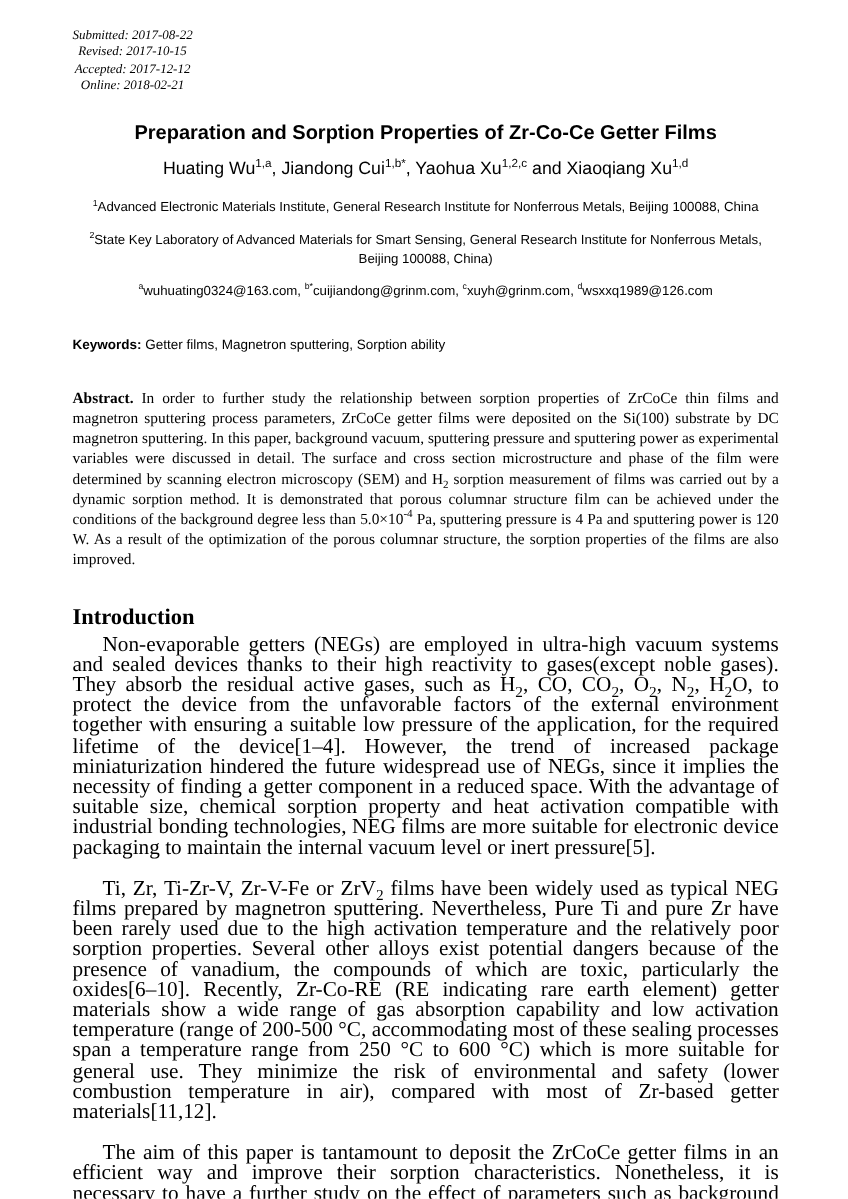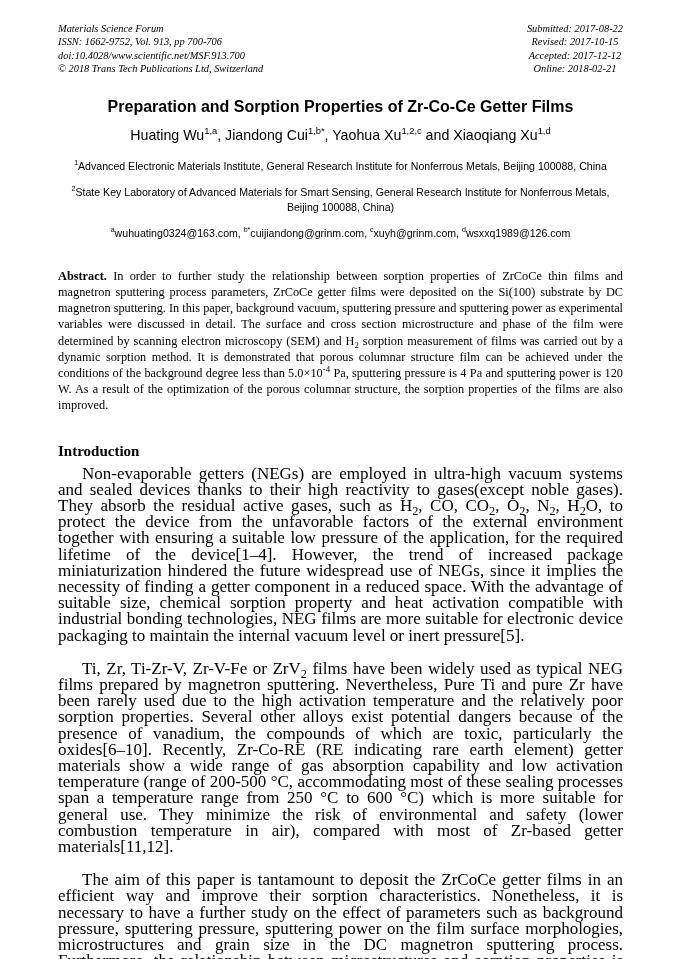--- a/index.html
+++ b/index.html
@@ -99,21 +99,21 @@
     text-align: justify;
     text-justify: inter-word;
     margin-top: 27px;
   }
   .abstract .lead { font-weight: bold; }
   .abstract sub { font-size: 0.72em; vertical-align: sub; line-height: 0; }
   .abstract sup { font-size: 0.72em; vertical-align: super; line-height: 0; }
 
   
   .section-heading {
-    font-size: 15px;
+    font-size: 18px;
     font-weight: bold;
     line-height: 16px;
     margin-top: 29px;
   }
 
   .body-par {
     font-size: 17px;
     line-height: 16.2px;
     text-align: justify;
     text-justify: inter-word;
@@ -125,42 +125,39 @@
 
   
   .body-par, .abstract { hyphens: none; }
 </style>
 </head>
 <body>
 
 <div class="page">
 
   <div class="journal-header">
-    <div class="hdr-col hdr-left">
-      <span class="hdr-line">Materials Science Forum</span>
-      <span class="hdr-line">ISSN: 1662-9752, Vol. 913, pp 700-706</span>
-      <span class="hdr-line">doi:10.4028/www.scientific.net/MSF.913.700</span>
-      <span class="hdr-line">© 2018 Trans Tech Publications Ltd, Switzerland</span>
-    </div>
     <div class="hdr-col hdr-right">
       <span class="hdr-line">Submitted: 2017-08-22</span>
       <span class="hdr-line">Revised: 2017-10-15</span>
       <span class="hdr-line">Accepted: 2017-12-12</span>
       <span class="hdr-line">Online: 2018-02-21</span>
     </div>
   </div>
 
   <h1 class="title">Preparation and Sorption Properties of Zr-Co-Ce Getter Films</h1>
 
   <div class="authors">Huating Wu<sup>1,a</sup>, Jiandong Cui<sup>1,b*</sup>, Yaohua Xu<sup>1,2,c</sup> and Xiaoqiang Xu<sup>1,d</sup></div>
 
   <div class="affil first"><sup>1</sup>Advanced Electronic Materials Institute, General Research Institute for Nonferrous Metals, Beijing 100088, China</div>
   <div class="affil second"><sup>2</sup>State Key Laboratory of Advanced Materials for Smart Sensing, General Research Institute for Nonferrous Metals, Beijing 100088, China)</div>
   <div class="emails"><sup>a</sup>wuhuating0324@163.com, <sup>b*</sup>cuijiandong@grinm.com, <sup>c</sup>xuyh@grinm.com, <sup>d</sup>wsxxq1989@126.com</div>
 
+  <div class="keywords">
+    <b>Keywords:</b><span> </span><span>Getter films, Magnetron sputtering, Sorption ability</span>
+  </div>
 
   <div class="abstract"><span class="lead">Abstract.</span><span> In order to further study the relationship between sorption properties of ZrCoCe thin films and magnetron sputtering process parameters, ZrCoCe getter films were deposited on the Si(100) substrate by DC magnetron sputtering. In this paper, background vacuum, sputtering pressure and sputtering power as experimental variables were discussed in detail. The surface and cross section microstructure and phase of the film were determined by scanning electron microscopy (SEM) and H<sub>2</sub> sorption measurement of films was carried out by a dynamic sorption method. It is demonstrated that porous columnar structure film can be achieved under the conditions of the background degree less than 5.0×10<sup>-4</sup> Pa, sputtering pressure is 4 Pa and sputtering power is 120 W. As a result of the optimization of the porous columnar structure, the sorption properties of the films are also improved.</span></div>
 
   <div class="section-heading">Introduction</div>
 
   <p class="body-par">Non-evaporable getters (NEGs) are employed in ultra-high vacuum systems and sealed devices thanks to their high reactivity to gases(except noble gases). They absorb the residual active gases, such as H<sub>2</sub>, CO, CO<sub>2</sub>, O<sub>2</sub>, N<sub>2</sub>, H<sub>2</sub>O, to protect the device from the unfavorable factors of the external environment together with ensuring a suitable low pressure of the application, for the required lifetime of the device[1–4]. However, the trend of increased package miniaturization hindered the future widespread use of NEGs, since it implies the necessity of finding a getter component in a reduced space. With the advantage of suitable size, chemical sorption property and heat activation compatible with industrial bonding technologies, NEG films are more suitable for electronic device packaging to maintain the internal vacuum level or inert pressure[5].</p>
   <p class="body-par tight">Ti, Zr, Ti-Zr-V, Zr-V-Fe or ZrV<sub>2</sub> films have been widely used as typical NEG films prepared by magnetron sputtering. Nevertheless, Pure Ti and pure Zr have been rarely used due to the high activation temperature and the relatively poor sorption properties. Several other alloys exist potential dangers because of the presence of vanadium, the compounds of which are toxic, particularly the oxides[6–10]. Recently, Zr-Co-RE (RE indicating rare earth element) getter materials show a wide range of gas absorption capability and low activation temperature (range of 200-500 °C, accommodating most of these sealing processes span a temperature range from 250 °C to 600 °C) which is more suitable for general use. They minimize the risk of environmental and safety (lower combustion temperature in air), compared with most of Zr-based getter materials[11,12].</p>
   <p class="body-par tight">The aim of this paper is tantamount to deposit the ZrCoCe getter films in an efficient way and improve their sorption characteristics. Nonetheless, it is necessary to have a further study on the effect of parameters such as background pressure, sputtering pressure, sputtering power on the film surface morphologies, microstructures and grain size in the DC magnetron sputtering process. Furthermore, the relationship between microstructures and sorption properties is also discussed in detail.</p>
 
 </div>

